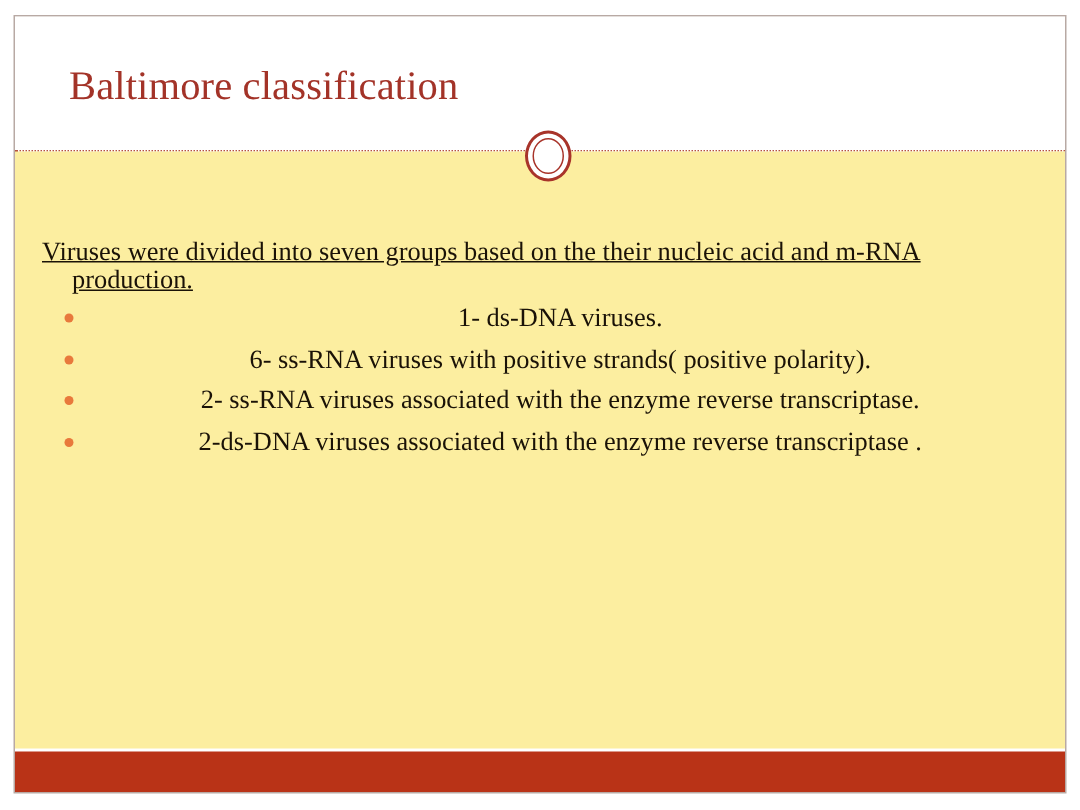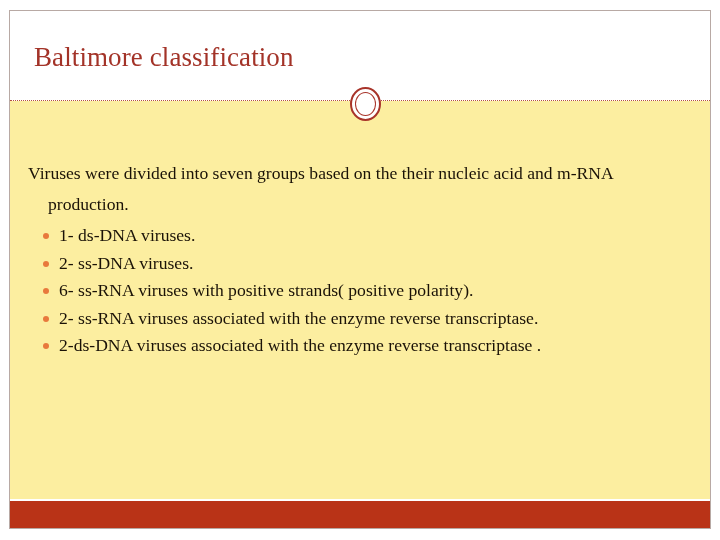--- a/index.html
+++ b/index.html
@@ -28,21 +28,21 @@
     position: absolute;
     left: 0;
     top: 0;
     right: 0;
     height: 89px;
     background: #ffffff;
   }
 
   .slide-title {
     position: absolute;
-    left: 24px;
+    left: 36px;
     top: 30px;
     font-family: "Liberation Serif", "DejaVu Serif", serif;
     font-size: 27px;
     line-height: 32px;
     color: #a33328;
     white-space: nowrap;
     letter-spacing: 0.1px;
   }
 
   
@@ -108,27 +108,29 @@
     width: 660px;
     font-family: "Liberation Serif", "DejaVu Serif", serif;
     font-size: 17.6px;
     color: #1a1207;
   }
 
   .lead {
     margin: 0 0 4px 0;
     padding-left: 20px;
     text-indent: -20px;
-    line-height: 31px;
+    line-height: 19px;
+    text-decoration: underline;
   }
 
   .bullet-list {
     list-style: none;
     margin: 0;
     padding: 0;
+    text-align: center;
   }
 
   .bullet-item {
     position: relative;
     padding-left: 31px;
     margin-bottom: 4.5px;
     line-height: 23px;
   }
 
   .bullet-dot {
@@ -165,24 +167,20 @@
 
       <p class="lead">Viruses were divided into seven groups based on the their nucleic acid and m-RNA production.</p>
 
       <ul class="bullet-list">
 
         <li class="bullet-item">
           <span class="bullet-dot"></span>
           <span class="bullet-text">1- ds-DNA viruses.</span>
         </li>
 
-        <li class="bullet-item">
-          <span class="bullet-dot"></span>
-          <span class="bullet-text">2- ss-DNA viruses.</span>
-        </li>
 
 
         <li class="bullet-item">
           <span class="bullet-dot"></span>
           <span class="bullet-text">6- ss-RNA viruses with positive strands( positive polarity).</span>
         </li>
 
 
         <li class="bullet-item">
           <span class="bullet-dot"></span>

